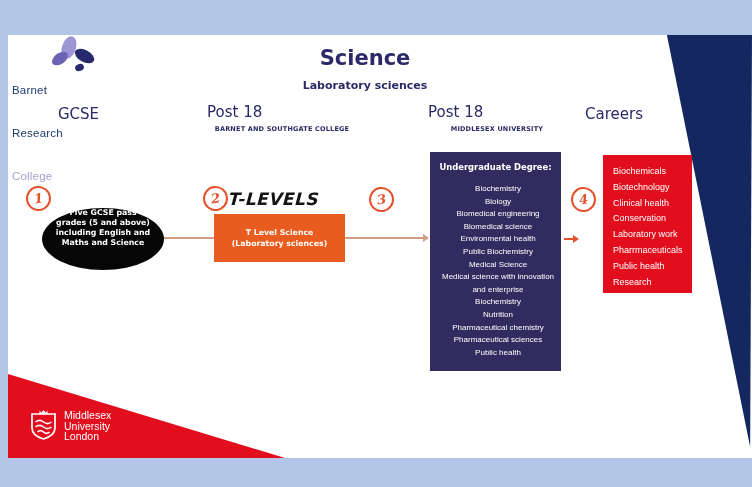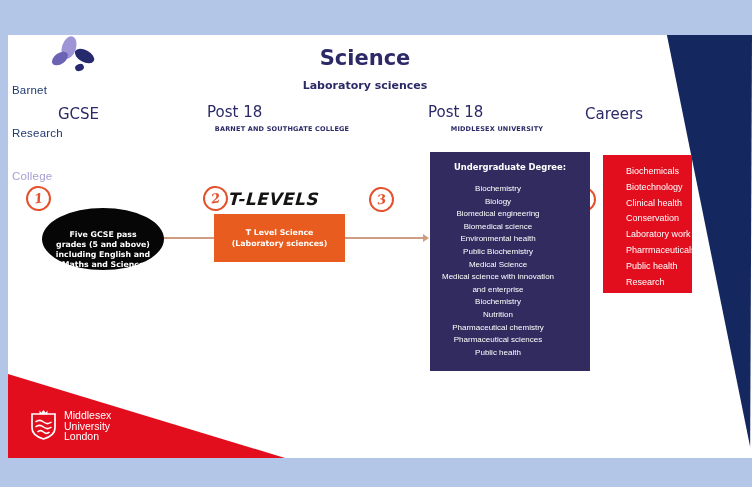--- a/index.html
+++ b/index.html
@@ -32,36 +32,36 @@
     color:var(--circle-orange,#e4512c);display:flex;align-items:center;justify-content:center;
     font-family:"DejaVu Serif",serif;font-style:italic;font-weight:bold;font-size:13px;
     transform:rotate(-8deg);background:#fff;}
   
   .line{height:1.6px;background:#cf9e82;}
   .arrow-r{width:0;height:0;border-top:4px solid transparent;border-bottom:4px solid transparent;
     border-left:6px solid #cf9e82;}
   .arrow-r.red{border-left-color:var(--circle-orange,#e4512c);}
   
   #gcse-oval{left:42px;top:208px;width:122px;height:62px;border-radius:50%;background:#060606;
-    display:flex;align-items:flex-end;justify-content:center;text-align:center;
+    display:flex;align-items:flex-start;justify-content:center;text-align:center;
     color:#fff;font-family:"DejaVu Sans",sans-serif;font-weight:bold;font-size:7.8px;line-height:10px;}
   #gcse-oval span{display:block;width:100px;}
   #tlevels-logo{left:229px;top:189px;font-family:"DejaVu Sans",sans-serif;font-weight:800;
     font-style:italic;font-size:17px;color:#141414;letter-spacing:.5px;transform:skewX(-4deg);}
   #tlevel-box{left:214px;top:214px;width:131px;height:48px;background:var(--accent-orange,#e85d1f);
     display:flex;align-items:center;justify-content:center;text-align:center;
     color:#fff;font-family:"DejaVu Sans",sans-serif;font-weight:bold;font-size:7.8px;line-height:11px;}
   #tlevel-box span{display:block;width:110px;}
-  #degree-box{left:430px;top:152px;width:160px;height:219px;background:var(--degree-box,#322b5f);
+  #degree-box{left:430px;top:152px;width:131px;height:219px;background:var(--degree-box,#322b5f);
     color:#fff;box-sizing:border-box;padding:10px 0 0 9px;}
   #degree-heading{font-family:"DejaVu Sans",sans-serif;font-weight:bold;font-size:8.4px;
     text-align:center;padding-right:9px;margin-bottom:11px;}
   .degree-item{font-size:8px;line-height:12.6px;font-family:"Liberation Sans",sans-serif;width:118px;text-align:center;}
   #careers-box{left:603px;top:155px;width:89px;height:138px;background:var(--brand-red,#e20e1e);
-    color:#fff;box-sizing:border-box;padding:9px 0 0 23px;}
+    color:#fff;box-sizing:border-box;padding:9px 0 0 10px;}
   .career-item{font-size:9px;line-height:15.8px;font-family:"Liberation Sans",sans-serif;}
   
   #uni-logo{left:30px;top:409px;display:flex;color:#fff;}
   #uni-text{margin-left:7px;font-size:10.5px;line-height:10.5px;padding-top:1px;}
 </style>
 </head>
 <body>
 
 <div id="slide" style="--band-blue: #b3c6e7; --navy-shape: #14275f; --header-text: #2b2a66; --accent-orange: #e85d1f; --circle-orange: #e4512c; --brand-red: #e20e1e; --degree-box: #322b5f;">
 

